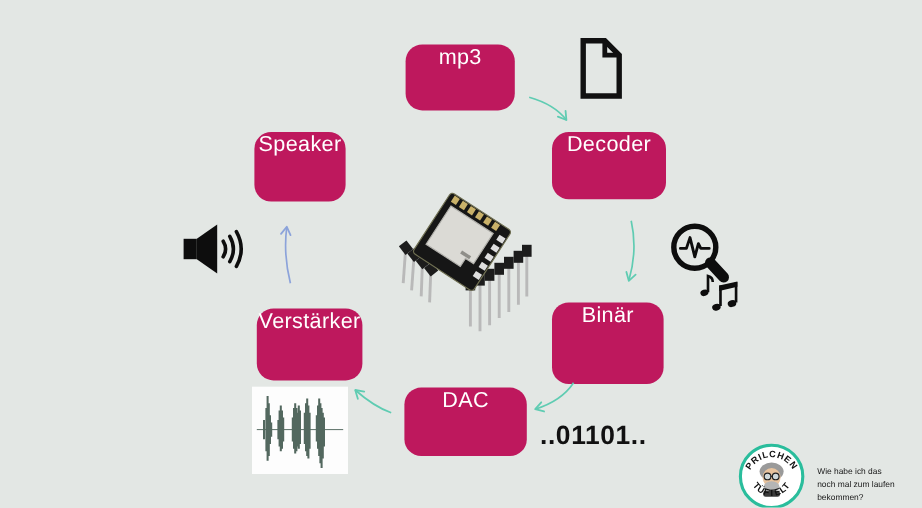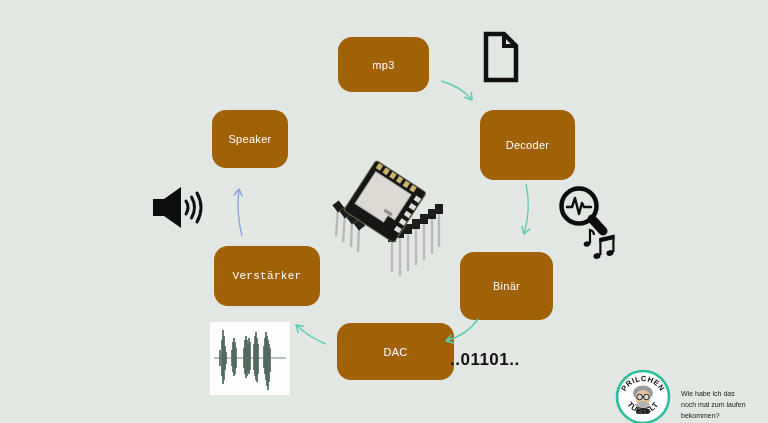--- a/index.html
+++ b/index.html
@@ -3,34 +3,34 @@
 <meta charset="utf-8">
 <style>
   html,body{margin:0;padding:0;}
   body{
     width:768px;height:423px;overflow:hidden;
     font-family:"Liberation Sans",sans-serif;
     background:#e3e7e4;position:relative;
   }
   .slide{position:absolute;inset:0;width:768px;height:423px;background:#e3e7e4;}
   .flowbox{
-    position:absolute;background:#a16207;border-radius:14px;
-    display:flex;align-items:center;justify-content:center;
-    color:#ffffff;font-size:11px;letter-spacing:.3px;
+    position:absolute;background:#be185d;border-radius:14px;
+    display:flex;justify-content:center;
+    color:#ffffff;font-size:18px;letter-spacing:.3px;
   }
   .box-mp3{left:338px;top:37px;width:91px;height:55px;}
-  .box-decoder{left:460px;top:110px;width:95px;height:70px;margin-left:20px;}
+  .box-decoder{left:460px;top:110px;width:95px;height:56px;}
   .box-binaer{left:460px;top:252px;width:93px;height:68px;}
-  .box-dac{left:337px;top:323px;width:117px;height:57px;}
-  .box-verstaerker{left:214px;top:246px;width:106px;height:60px;font-family:Liberation Mono, monospace;}
+  .box-dac{left:337px;top:323px;width:102px;height:57px;}
+  .box-verstaerker{left:214px;top:257px;width:88px;height:60px;}
   .box-speaker{left:212px;top:110px;width:76px;height:58px;}
   .abs{position:absolute;}
   .binary-text{
     position:absolute;left:450px;top:350px;width:120px;
-    font-size:17px;font-weight:700;color:#111;letter-spacing:.5px;
+    font-size:22px;font-weight:700;color:#111;letter-spacing:.5px;
   }
   .logo-caption{
     position:absolute;left:681px;top:389px;width:86px;
     font-size:7px;line-height:1.55;color:#1a1a1a;
   }
   .arrow-layer{position:absolute;left:0;top:0;pointer-events:none;}
 </style>
 </head>
 <body>
 

